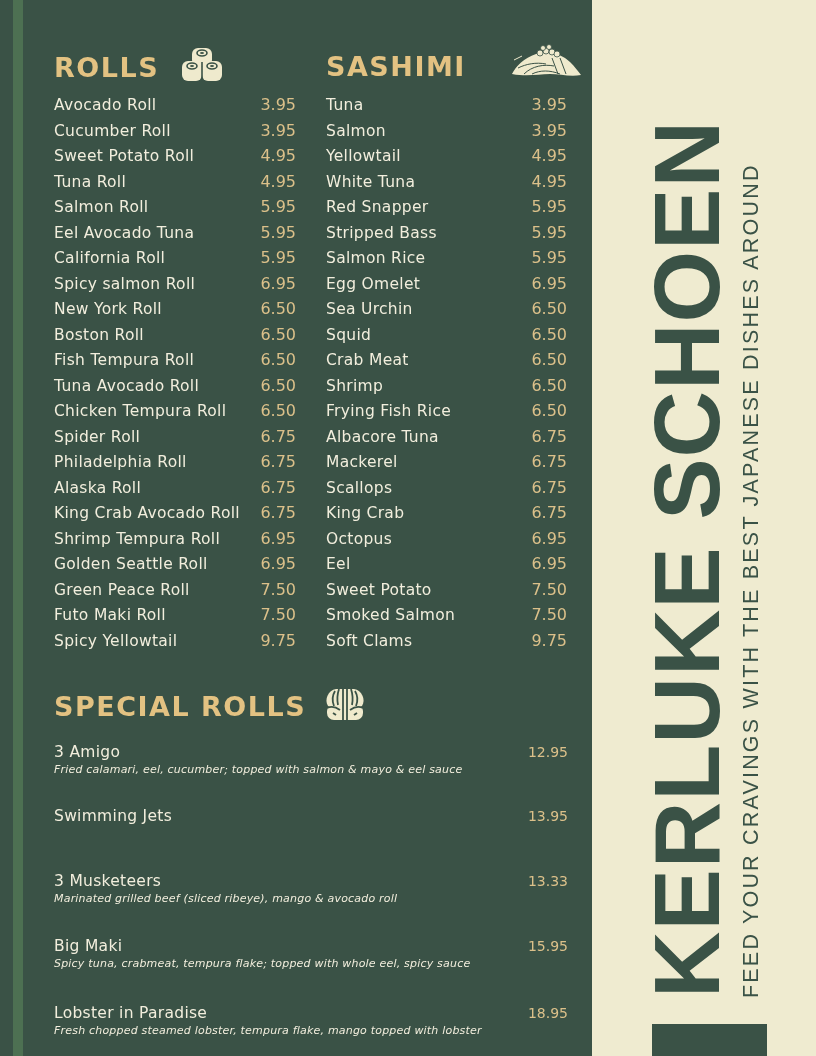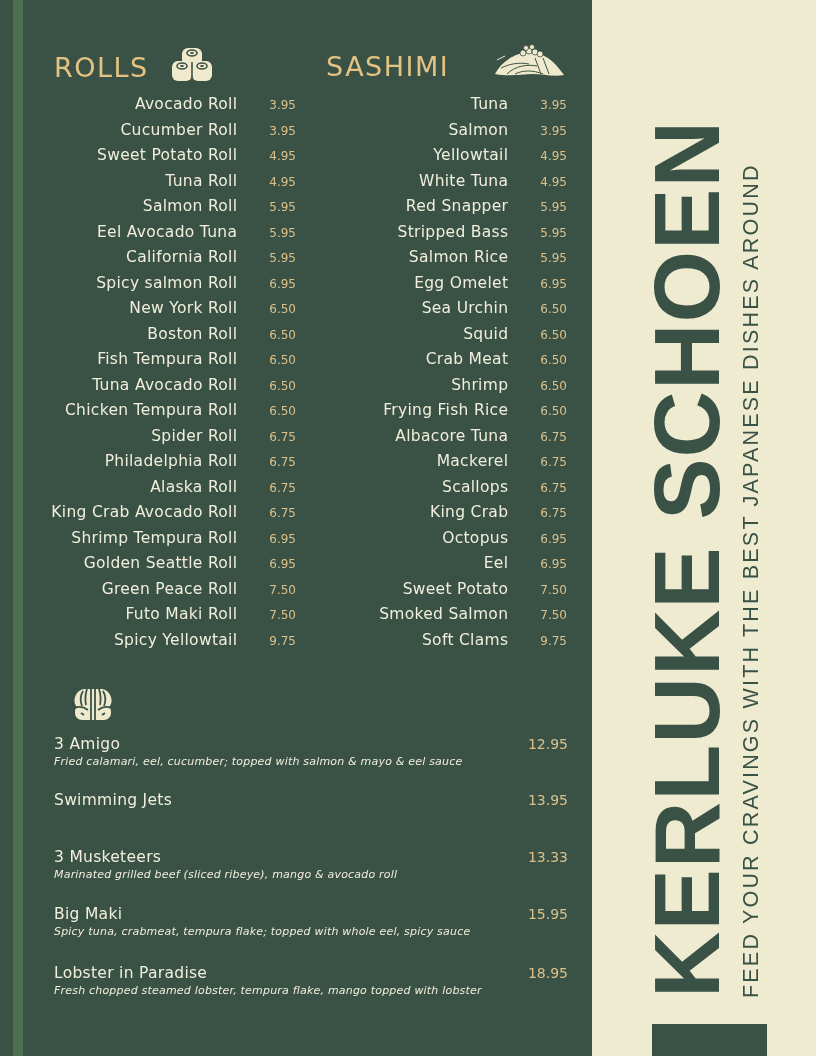--- a/index.html
+++ b/index.html
@@ -12,41 +12,40 @@
   }
   .side-stripe {
     position: absolute; left: 13px; top: 0; width: 10px; height: 1056px;
     background: #4d7052;
   }
 
   .section-header {
     position: absolute; display: flex; align-items: center;
   }
   .section-title {
-    color: #e3c282; font-family: "DejaVu Sans", sans-serif; font-weight: normal;
+    color: #e3c282; font-family: "DejaVu Sans", sans-serif; font-weight: bold;
     font-size: 27px; letter-spacing: 1.5px; line-height: 1;
   }
   .section-icon { display: block; }
 
   .item-list { position: absolute; list-style: none; }
   .item-row {
-    display: flex; justify-content: flex-end; align-items: baseline;
+    display: flex; justify-content: space-between; align-items: baseline;
     height: 25.5px;
-    gap: 32px;
   }
   .item-name {
     color: #f2eedd; font-family: "DejaVu Sans", sans-serif; font-size: 15.5px;
     letter-spacing: 0.3px; white-space: nowrap;
   }
   .item-price {
-    color: #dbc08a; font-family: "DejaVu Sans", sans-serif; font-size: 12px;
+    color: #dbc08a; font-family: "DejaVu Sans", sans-serif; font-size: 16px;
   }
 
   .special-list { position: absolute; left: 54px; top: 735px; width: 514px; }
-  .special-row { position: relative; }
+  .special-row { position: relative; margin-top: 8px; }
   .special-top { display: flex; justify-content: space-between; align-items: baseline; }
   .special-name {
     color: #f2eedd; font-size: 15.5px; letter-spacing: 0.3px; white-space: nowrap;
   }
   .special-price { color: #dbc08a; font-size: 14px; text-align: center; }
   .special-desc {
     color: #f2eedd; font-size: 11px; font-style: italic; letter-spacing: 0.2px;
     margin-top: 2px; white-space: nowrap;
   }
 
@@ -297,20 +296,21 @@
       <span class="item-name">Smoked Salmon</span>
       <span class="item-price">7.50</span>
     </li>
   <li class="item-row">
       <span class="item-name">Soft Clams</span>
       <span class="item-price">9.75</span>
     </li>
 </ul>
 
 <div class="section-header" style="left:54px; top:690px;">
+  <span class="section-title">SPECIAL ROLLS</span>
   <svg class="section-icon" width="46" height="36" viewBox="0 0 46 36" style="margin-left:16px; margin-top:-4px;">
     <path d="M6 20 C2 14 6 4 14 3 L32 3 C40 4 44 14 40 20 Z" fill="#efeacd"></path>
     <rect x="5" y="18" width="36" height="16" rx="7" fill="#efeacd"></rect>
     <g fill="none" stroke="#3a5246" stroke-width="1.8">
       <path d="M21 2 L21 35"></path>
       <path d="M25 2 L25 35"></path>
       <path d="M13 5 C10 10 10 15 12 20"></path>
       <path d="M17 3 C15 9 15 14 16 19"></path>
       <path d="M33 5 C36 10 36 15 34 20"></path>
       <path d="M29 3 C31 9 31 14 30 19"></path>

